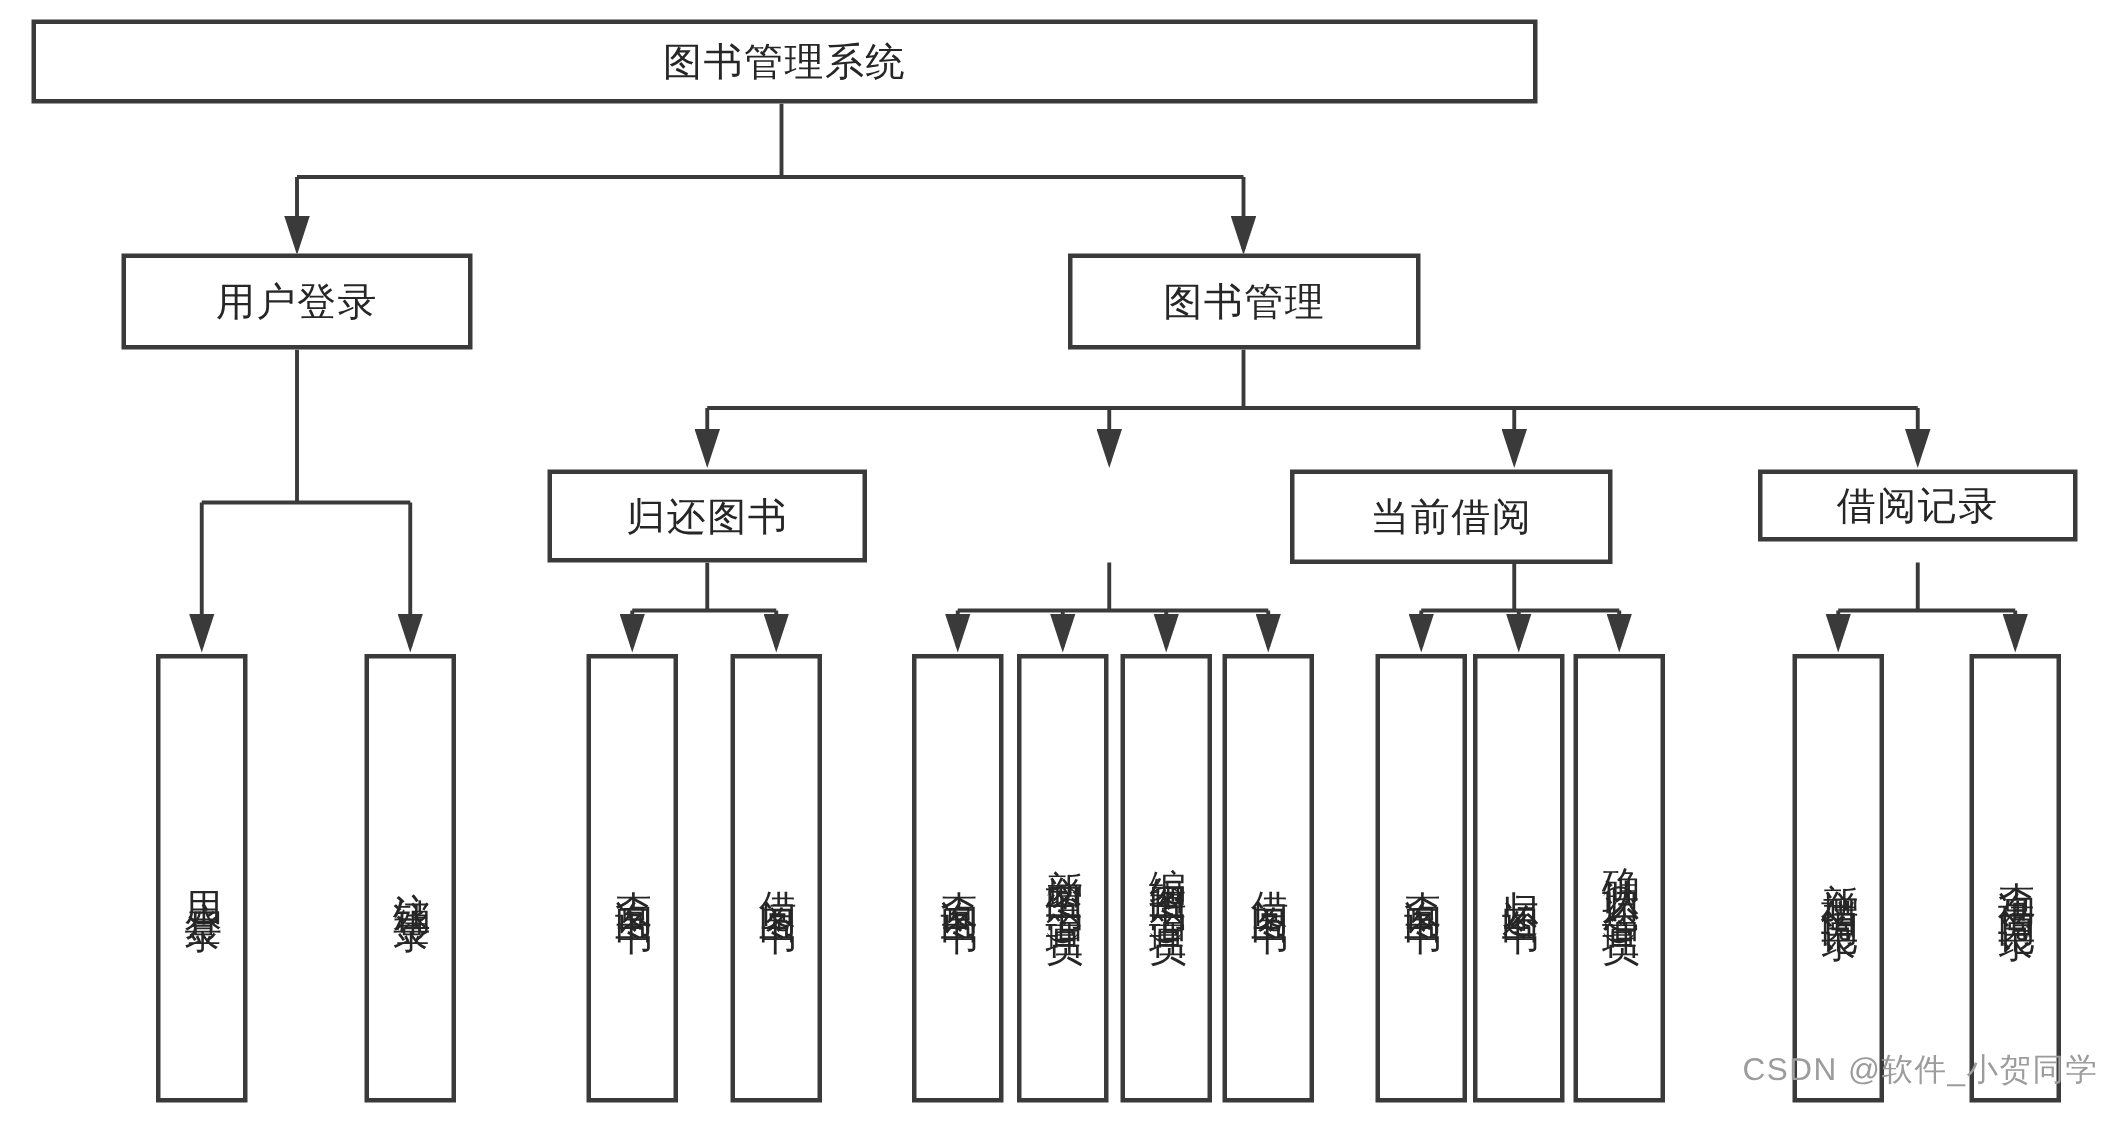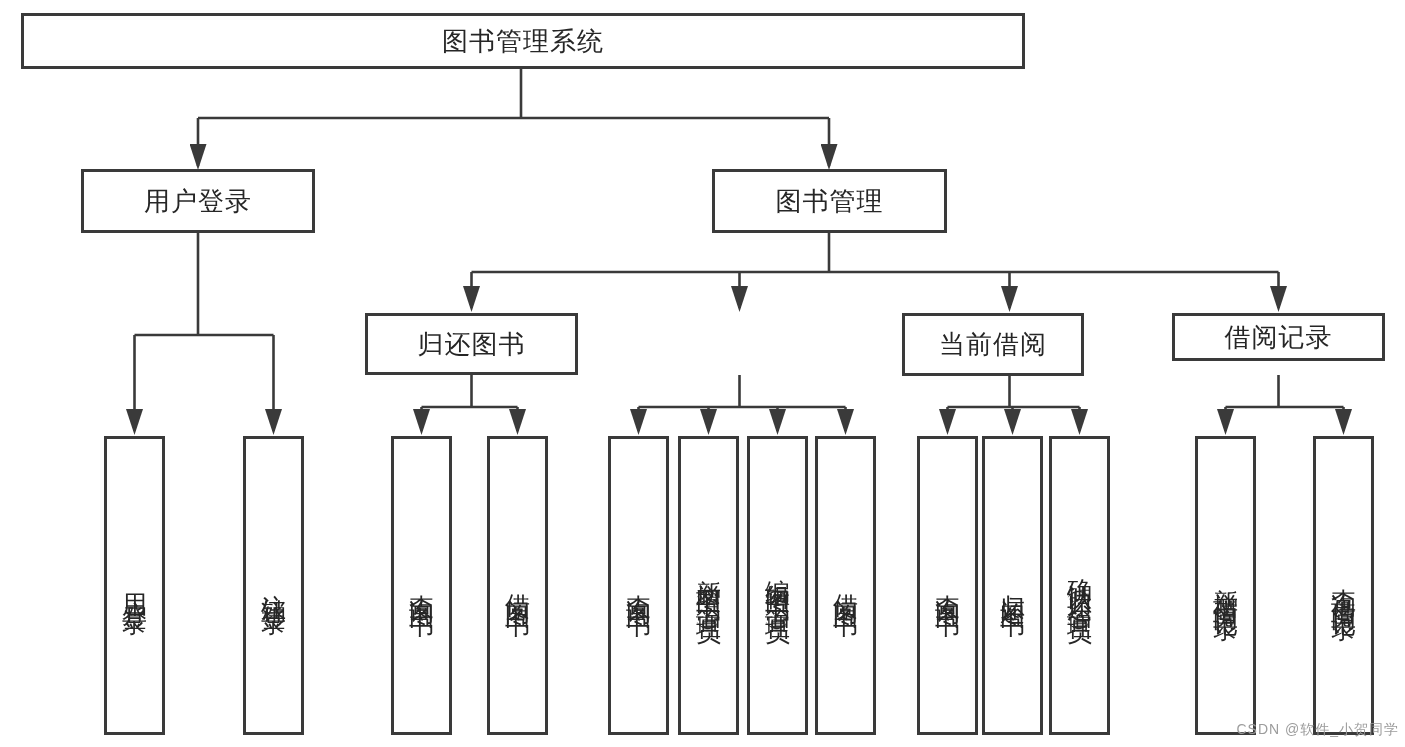--- a/index.html
+++ b/index.html
@@ -18,22 +18,22 @@
     border:3px solid var(--border); color:var(--text);
     display:flex; align-items:center; justify-content:center;
     font-size:26px; letter-spacing:1px; z-index:2;
   }
   .leaf{font-size:25px;}
   .leaf .lbl{
     writing-mode:vertical-rl; text-orientation:mixed;
     letter-spacing:6px; line-height:1; white-space:nowrap;
   }
   .watermark{
-    position:absolute; right:6px; bottom:8px; z-index:5;
-    font-size:14px; color:var(--watermark); letter-spacing:1px;
+    position:absolute; right:6px; bottom:20px; z-index:5;
+    font-size:21px; color:var(--watermark); letter-spacing:1px;
   }
 </style>
 </head>
 <body>
 
 <div class="canvas">
 
   <svg class="connector-layer" width="1405" height="747" viewBox="0 0 1405 747" xmlns="http://www.w3.org/2000/svg">
     <defs>
       <marker id="arrow" markerUnits="userSpaceOnUse" markerWidth="26" markerHeight="17" viewBox="0 0 26 17" refX="22" refY="8.5" orient="auto">
@@ -96,21 +96,21 @@
   <div class="node" style="left:81px;top:169px;width:234px;height:64px">
     <span class="lbl">用户登录</span>
   </div>
   <div class="node" style="left:712px;top:169px;width:235px;height:64px">
     <span class="lbl">图书管理</span>
   </div>
 
   <div class="node" style="left:365px;top:313px;width:213px;height:62px">
     <span class="lbl">归还图书</span>
   </div>
-  <div class="node" style="left:902px;top:313px;width:182px;height:63px">
+  <div class="node" style="left:860px;top:313px;width:215px;height:63px">
     <span class="lbl">当前借阅</span>
   </div>
   <div class="node" style="left:1172px;top:313px;width:213px;height:48px">
     <span class="lbl">借阅记录</span>
   </div>
 
   <div class="node leaf" style="left:104px;top:436px;width:61px;height:299px">
     <span class="lbl">用户登录</span>
   </div>
   <div class="node leaf" style="left:243px;top:436px;width:61px;height:299px">

